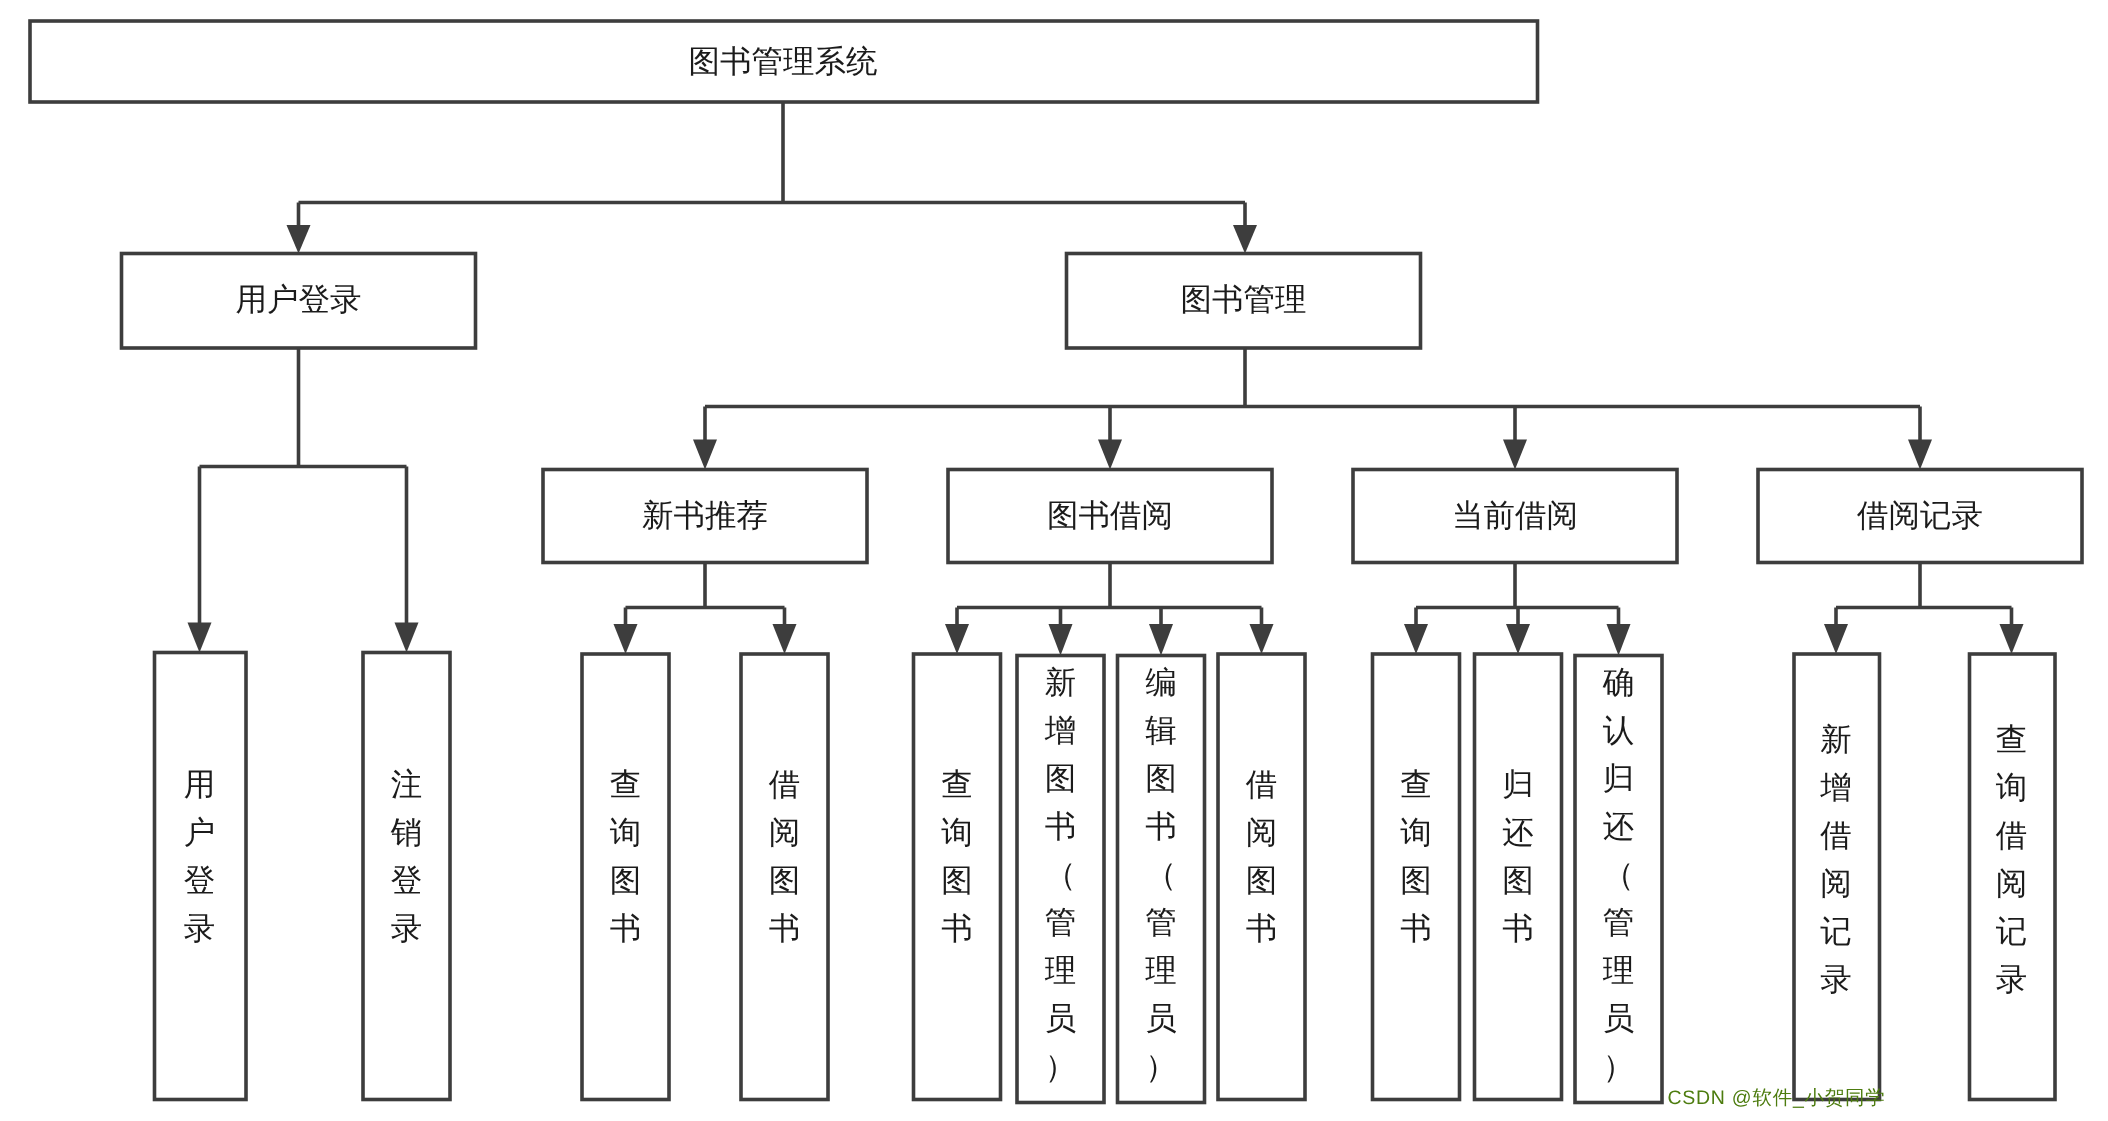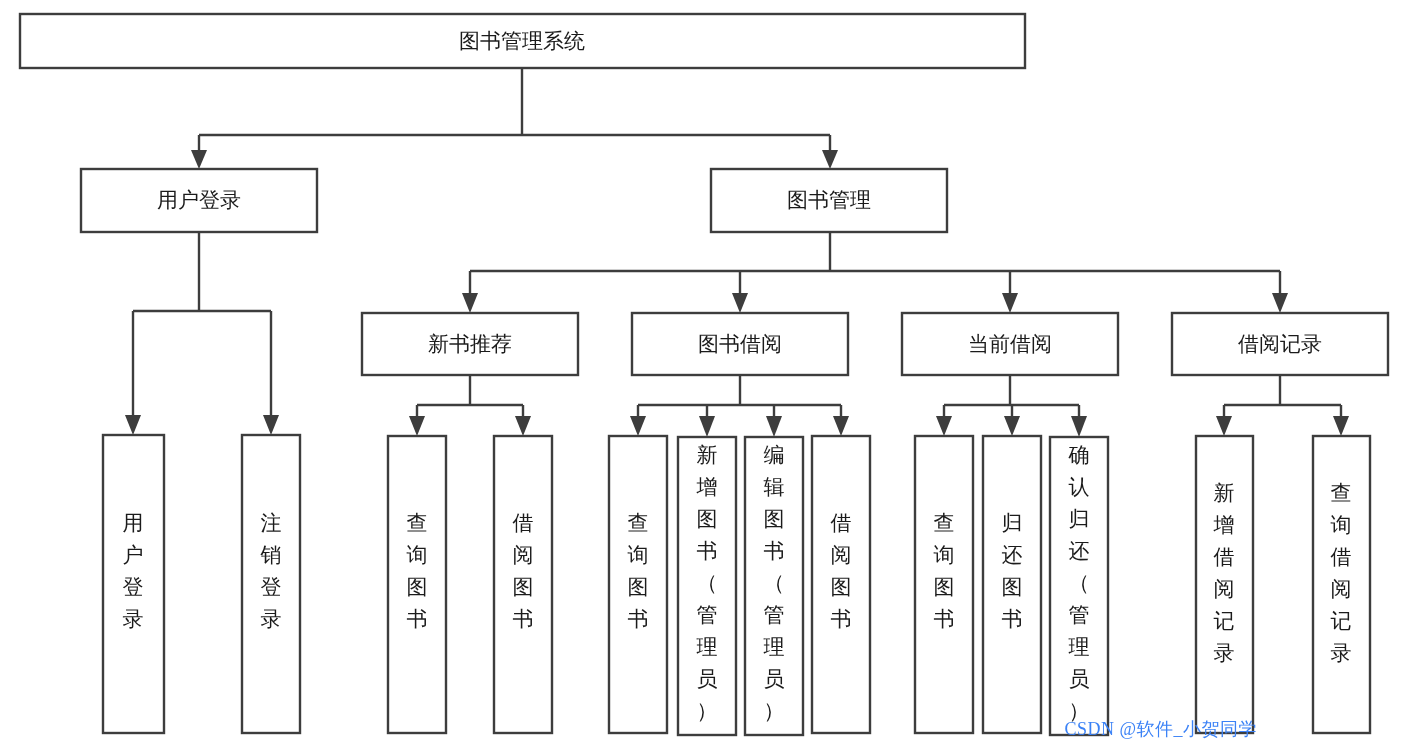--- a/index.html
+++ b/index.html
@@ -51,23 +51,23 @@
   .node-label-v {
     font-family: "DejaVu Sans", "Liberation Sans", sans-serif;
     font-size: 21px;
     fill: #1b1b1b;
     text-anchor: middle;
   }
   .watermark {
     position: absolute;
     right: 8px;
     bottom: 6px;
-    font-family: Liberation Serif, serif;
-    font-size: 18px;
-    color: #3b82f6;
+    font-family: Liberation Sans, sans-serif;
+    font-size: 13px;
+    color: #4d7c0f;
     white-space: nowrap;
     letter-spacing: 0.5px;
     pointer-events: none;
   }
 </style>
 </head>
 <body>
 
 <div id="diagram-root">
 

